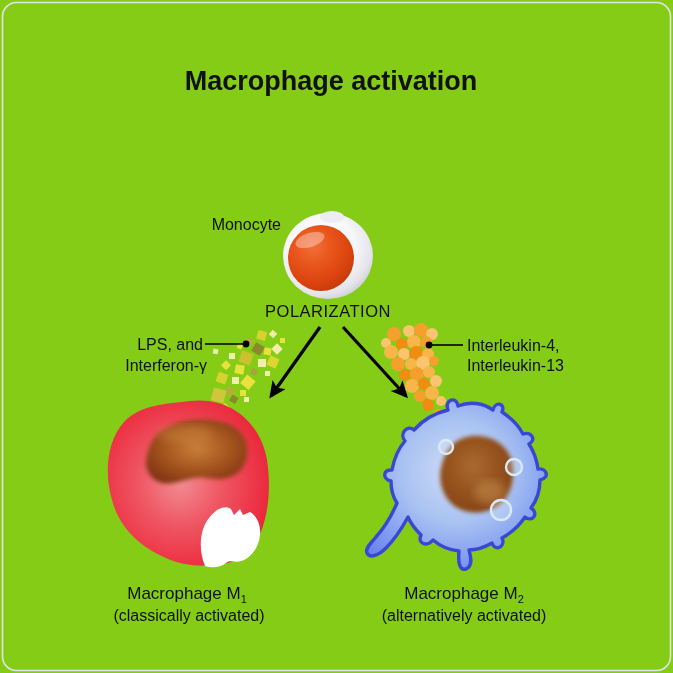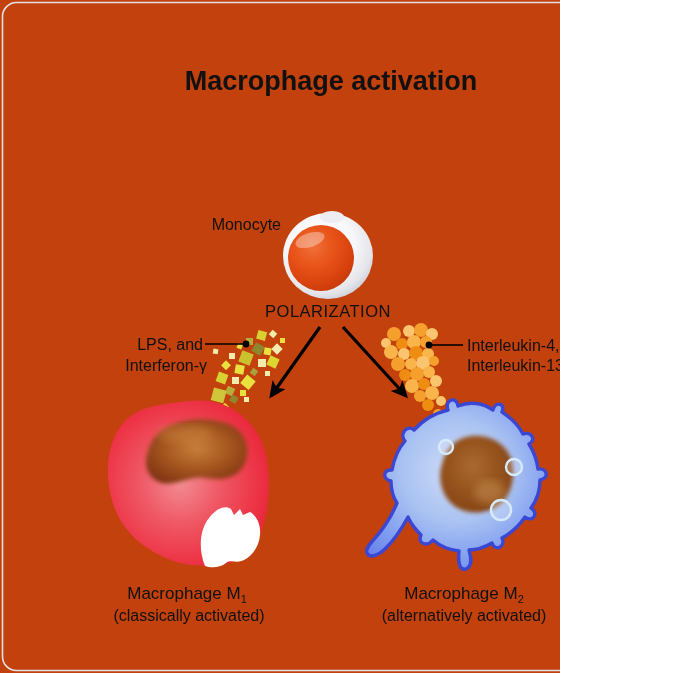--- a/index.html
+++ b/index.html
@@ -3,23 +3,23 @@
 <meta charset="utf-8">
 <style>
   html, body {
     margin: 0;
     padding: 0;
     background: #ffffff;
     font-family: "Liberation Sans", sans-serif;
   }
   .canvas {
     position: relative;
-    width: 560px;
+    width: 673px;
     height: 673px;
-    background: #c2410c;
+    background: #84cc16;
     overflow: hidden;
   }
   svg { display: block; }
   text { fill: #111111; }
   .title-text { font-size: 27px; font-weight: 700; }
   .label-text { font-size: 16px; }
   .process-text { font-size: 16.5px; letter-spacing: 0.5px; }
   .cellname-text { font-size: 17px; }
   .sub-text { font-size: 11px; }
   .qualifier-text { font-size: 16px; }

